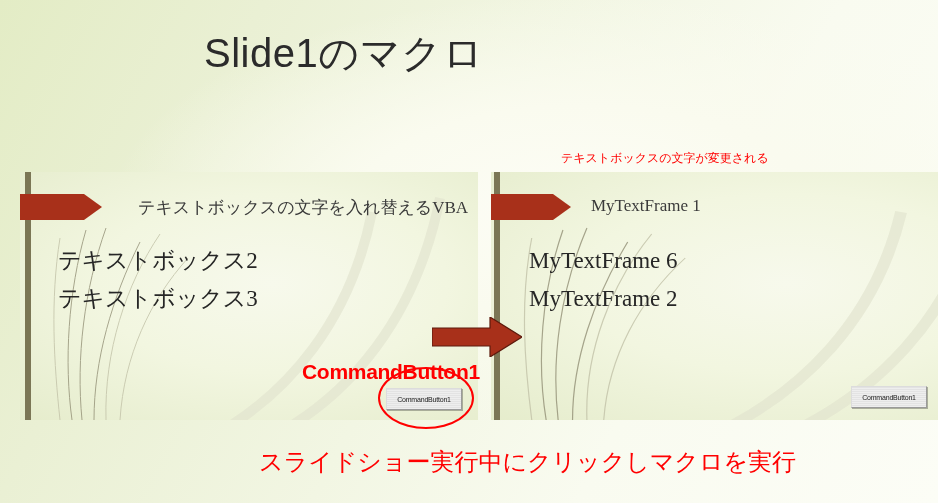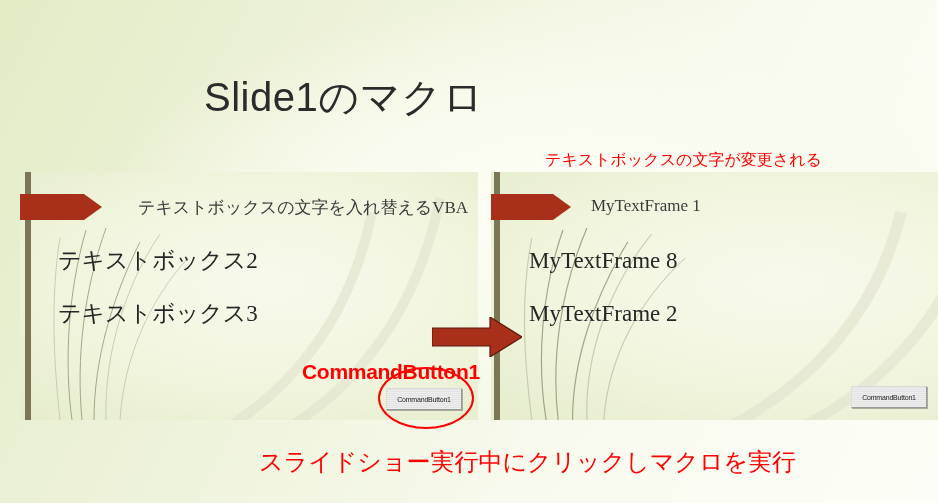--- a/index.html
+++ b/index.html
@@ -25,21 +25,20 @@
   
   #deck-title {
     position: absolute;
     left: 204px;
     top: 26px;
     font-size: 40px;
     font-weight: 300;
     letter-spacing: 0.5px;
     color: #2b2b2b;
     white-space: nowrap;
-    margin-top: 44px;
   }
 
   
   .slide {
     position: absolute;
     top: 172px;
     height: 248px;
     overflow: hidden;
     background:
       radial-gradient(ellipse 85% 80% at 55% 45%, #f7f9ec 0%, #f2f6e0 45%, #e9efd2 80%, #e4ebc9 100%);
@@ -98,21 +97,21 @@
   }
   #slide-left .slide-heading  { left: 118px; }
   #slide-right .slide-heading { left: 100px; }
 
   .slide-body {
     position: absolute;
     left: 38px;
     top: 76px;
     display: flex;
     flex-direction: column;
-    gap: 27px;
+    gap: 12px;
   }
   #slide-right .slide-body { left: 38px; }
   .body-line {
     font-size: 23px;
     font-weight: 400;
     color: #262626;
     white-space: nowrap;
     line-height: 1.15;
   }
 
@@ -139,23 +138,23 @@
   #cmd-button-left  { left: 386px; top: 388px; }
   #cmd-button-right { left: 851px; top: 386px; }
 
   
   .annot {
     position: absolute;
     color: #ff0000;
     white-space: nowrap;
   }
   #annot-change {
-    left: 545px;
+    left: 561px;
     top: 150px;
-    font-size: 16px;
+    font-size: 12px;
     font-weight: 400;
   }
   #annot-cmdlabel {
     left: 302px;
     top: 360px;
     font-size: 21px;
     font-weight: bold;
     letter-spacing: -0.3px;
   }
   #annot-bottom {
@@ -241,21 +240,21 @@
         <path d="M240 266 C 320 224, 386 146, 410 26"></path>
       </g>
     </svg>
 
     <div class="slide-sidebar"></div>
     <div class="slide-banner"></div>
 
     <div class="slide-heading">MyTextFrame 1</div>
 
     <div class="slide-body">
-      <div class="body-line">MyTextFrame 8</div>
+      <div class="body-line">MyTextFrame 6</div>
       <div class="body-line">MyTextFrame 2</div>
     </div>
   </div>
 
   <svg id="flow-arrow" viewBox="0 0 90 40">
     <polygon points="0,11 58,11 58,0 90,20 58,40 58,29 0,29" fill="#a8301a" stroke="#5d1a0c" stroke-width="1.2"></polygon>
   </svg>
 
   <div id="cmd-button-left" class="cmd-button">CommandButton1</div>
   <div id="cmd-button-right" class="cmd-button">CommandButton1</div>

